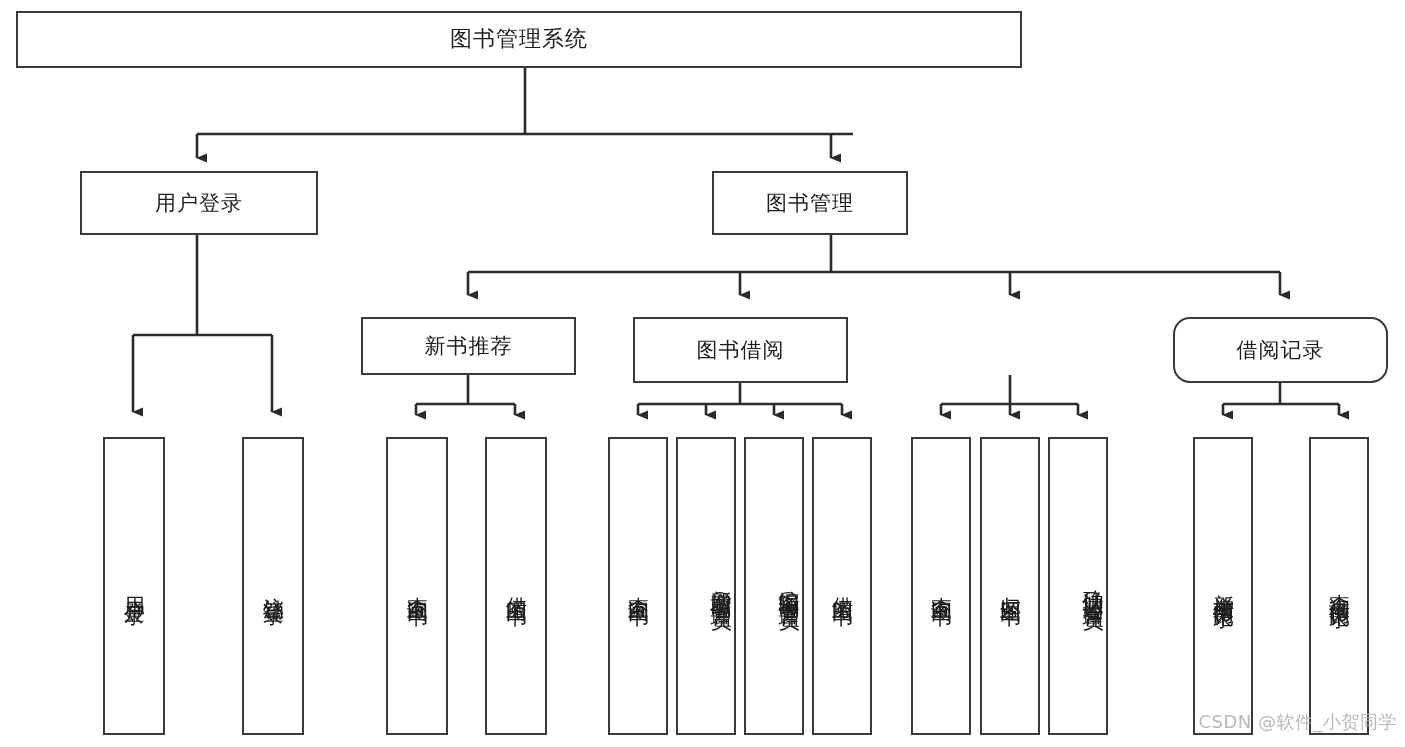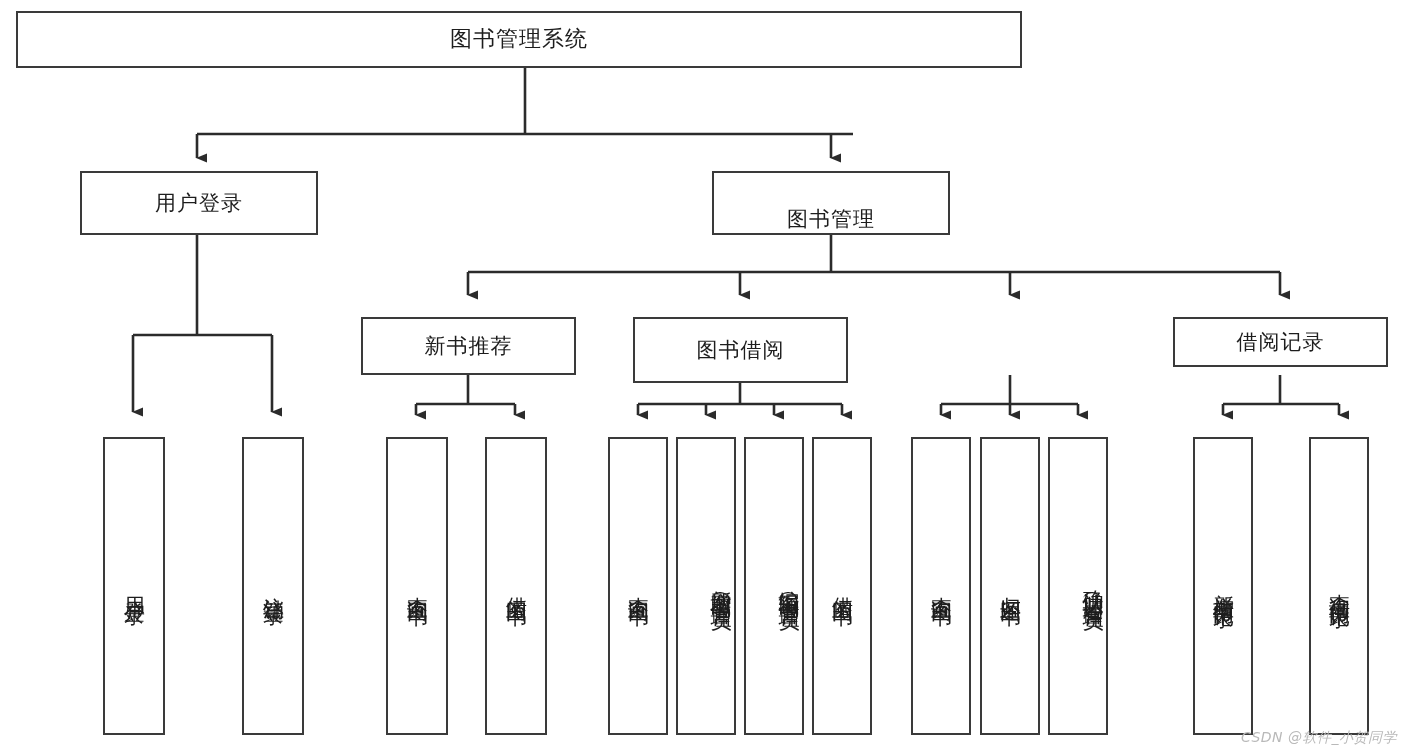--- a/index.html
+++ b/index.html
@@ -64,28 +64,27 @@
     align-items: flex-start;
   }
   .vert-label {
     writing-mode: vertical-rl;
     text-orientation: upright;
     display: block;
   }
   .watermark {
     position: absolute;
     right: 8px;
-    bottom: 0;
-    font-size: 14px;
+    bottom: 13px;
+    font-size: 18px;
     color: #b9b9b9;
     letter-spacing: 0.5px;
     white-space: nowrap;
     z-index: 3;
     font-family: "DejaVu Sans", "Liberation Sans", sans-serif;
-    font-style: italic;
   }
 </style>
 </head>
 <body>
 
 <div id="canvas">
 
   <svg id="connectors" viewBox="0 0 1405 747" xmlns="http://www.w3.org/2000/svg">
     <defs>
       <marker id="arw" viewBox="0 0 12 12" refX="6" refY="11" markerWidth="11" markerHeight="11" orient="auto-start-reverse" markerUnits="userSpaceOnUse">
@@ -138,34 +137,34 @@
   </svg>
 
   <div class="node horiz root" style="left:16px; top:11px; width:1006px; height:57px;">
     <span>图书管理系统</span>
   </div>
 
   <div class="node horiz" style="left:80px; top:171px; width:238px; height:64px;">
     <span>用户登录</span>
   </div>
 
-  <div class="node horiz" style="left:712px; top:171px; width:238px; height:64px;align-items:flex-end;">
+  <div class="node horiz" style="left:712px; top:171px; width:196px; height:64px;">
     <span>图书管理</span>
   </div>
 
   <div class="node horiz" style="left:361px; top:317px; width:215px; height:58px;">
     <span>新书推荐</span>
   </div>
 
   <div class="node horiz" style="left:633px; top:317px; width:215px; height:66px;">
     <span>图书借阅</span>
   </div>
 
 
-  <div class="node horiz" style="left:1173px; top:317px; width:215px; height:50px;">
+  <div class="node horiz" style="left:1173px; top:317px; width:215px; height:66px;border-radius:17px;">
     <span>借阅记录</span>
   </div>
 
   <div class="node vert" style="left:103px; top:437px; width:62px; height:298px; align-items:center;">
     <span class="vert-label">用户登录</span>
   </div>
 
   <div class="node vert" style="left:242px; top:437px; width:62px; height:298px; align-items:center;">
     <span class="vert-label">注销登录</span>
   </div>

